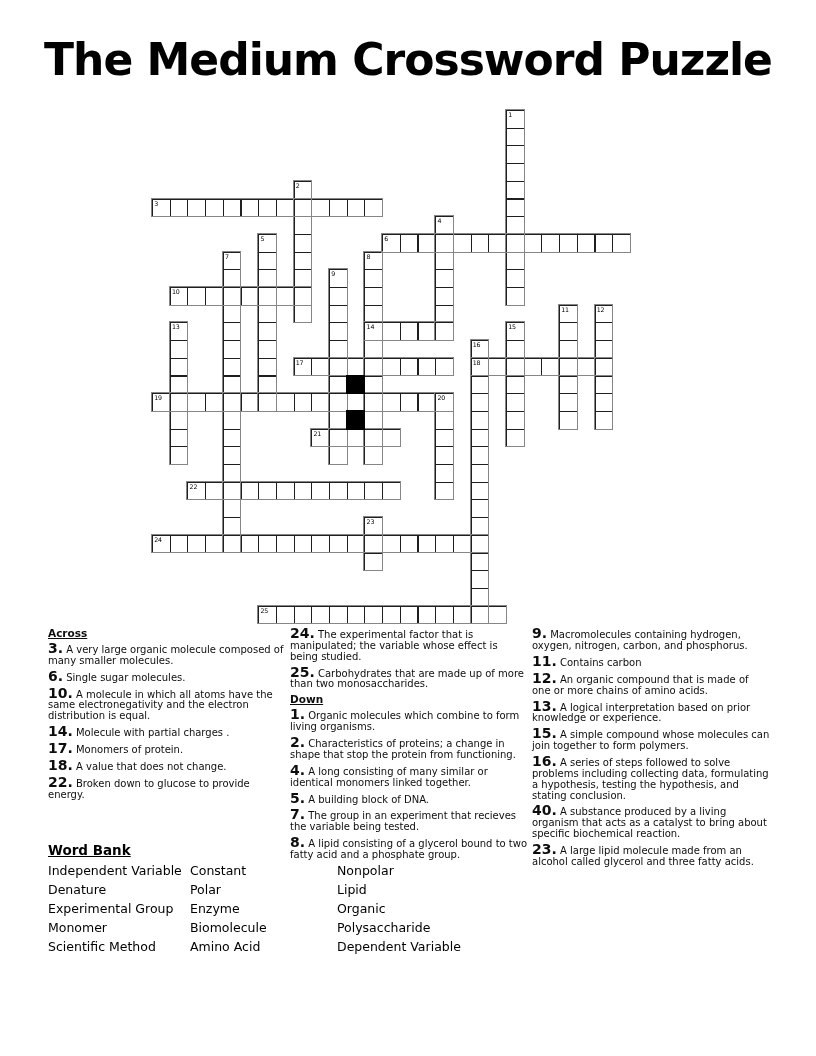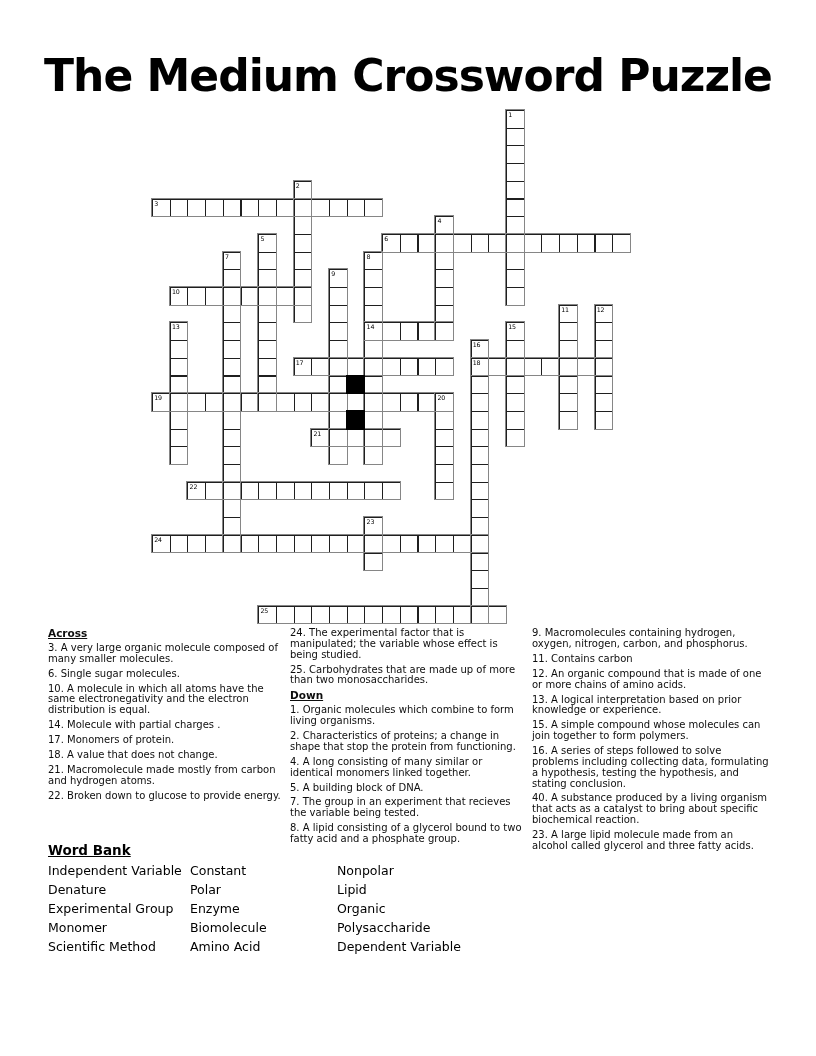--- a/index.html
+++ b/index.html
@@ -13,21 +13,21 @@
     position:absolute;left:46px;top:3px;width:694px;
     display:flex;align-items:flex-end;
     font-family:"Liberation Sans",sans-serif;font-size:15px;line-height:19px;
   }
   .blank-line{border-bottom:1.4px solid #000;height:17px;}
   .name-line{flex:1;margin-left:8px;}
   .date-label{margin-left:24px;}
   .date-line{width:66px;margin-left:6px;}
   
   .title{
-    position:absolute;left:0;top:48px;width:100%;text-align:center;
+    position:absolute;left:0;top:32px;width:100%;text-align:center;
     font-size:44px;line-height:56px;font-weight:bold;letter-spacing:-1px;
   }
   
   .grid{position:absolute;left:152px;top:110px;width:479px;height:514px;}
   .gcell{
     position:absolute;width:18.7px;height:18.7px;box-sizing:border-box;
     border:1px solid #1f1f1f;background:#fff;
   }
   .gnum{
     position:absolute;top:0;left:1.2px;font-size:6.3px;line-height:7.5px;
@@ -41,21 +41,21 @@
   
   .clues-col{
     position:absolute;top:628px;width:238px;
     font-size:10px;line-height:10.8px;color:#0d0d0d;
   }
   .clue-header{
     font-weight:bold;text-decoration:underline;font-size:10.5px;
     margin-bottom:4px;
   }
   .clue{margin-bottom:4.2px;}
-  .clue-num{font-weight:normal;font-size:10px;}
+  .clue-num{font-weight:bold;font-size:14px;}
   
   .wb-header{
     position:absolute;left:48px;top:842px;
     font-weight:bold;text-decoration:underline;font-size:13.5px;
   }
   .word-bank{position:absolute;left:48px;top:861px;display:flex;}
   .wb-col{display:flex;flex-direction:column;}
   .wb-col-1{width:145px}.wb-col-2{width:142px}.wb-col-3{width:147px}
   .wb-col-4{width:141px}.wb-col-5{width:150px}
   .wb-item{font-size:12.5px;line-height:19px;white-space:nowrap;}
@@ -376,21 +376,20 @@
     </div>
 
   <div class="clues-col" style="left:48px">
       <div class="clue-header">Across</div>
       <div class="clue"><span class="clue-num">3.</span><span> A very large organic molecule composed of many smaller molecules.</span></div>
       <div class="clue"><span class="clue-num">6.</span><span> Single sugar molecules.</span></div>
       <div class="clue"><span class="clue-num">10.</span><span> A molecule in which all atoms have the same electronegativity and the electron distribution is equal.</span></div>
       <div class="clue"><span class="clue-num">14.</span><span> Molecule with partial charges .</span></div>
       <div class="clue"><span class="clue-num">17.</span><span> Monomers of protein.</span></div>
       <div class="clue"><span class="clue-num">18.</span><span> A value that does not change.</span></div>
-      <div class="clue"><span class="clue-num">21.</span><span> Macromolecule made mostly from carbon and hydrogen atoms.</span></div>
       <div class="clue"><span class="clue-num">22.</span><span> Broken down to glucose to provide energy.</span></div>
     </div>
   <div class="clues-col" style="left:290px">
       <div class="clue"><span class="clue-num">24.</span><span> The experimental factor that is manipulated; the variable whose effect is being studied.</span></div>
       <div class="clue"><span class="clue-num">25.</span><span> Carbohydrates that are made up of more than two monosaccharides.</span></div>
       <div class="clue-header">Down</div>
       <div class="clue"><span class="clue-num">1.</span><span> Organic molecules which combine to form living organisms.</span></div>
       <div class="clue"><span class="clue-num">2.</span><span> Characteristics of proteins; a change in shape that stop the protein from functioning.</span></div>
       <div class="clue"><span class="clue-num">4.</span><span> A long consisting of many similar or identical monomers linked together.</span></div>
       <div class="clue"><span class="clue-num">5.</span><span> A building block of DNA.</span></div>

